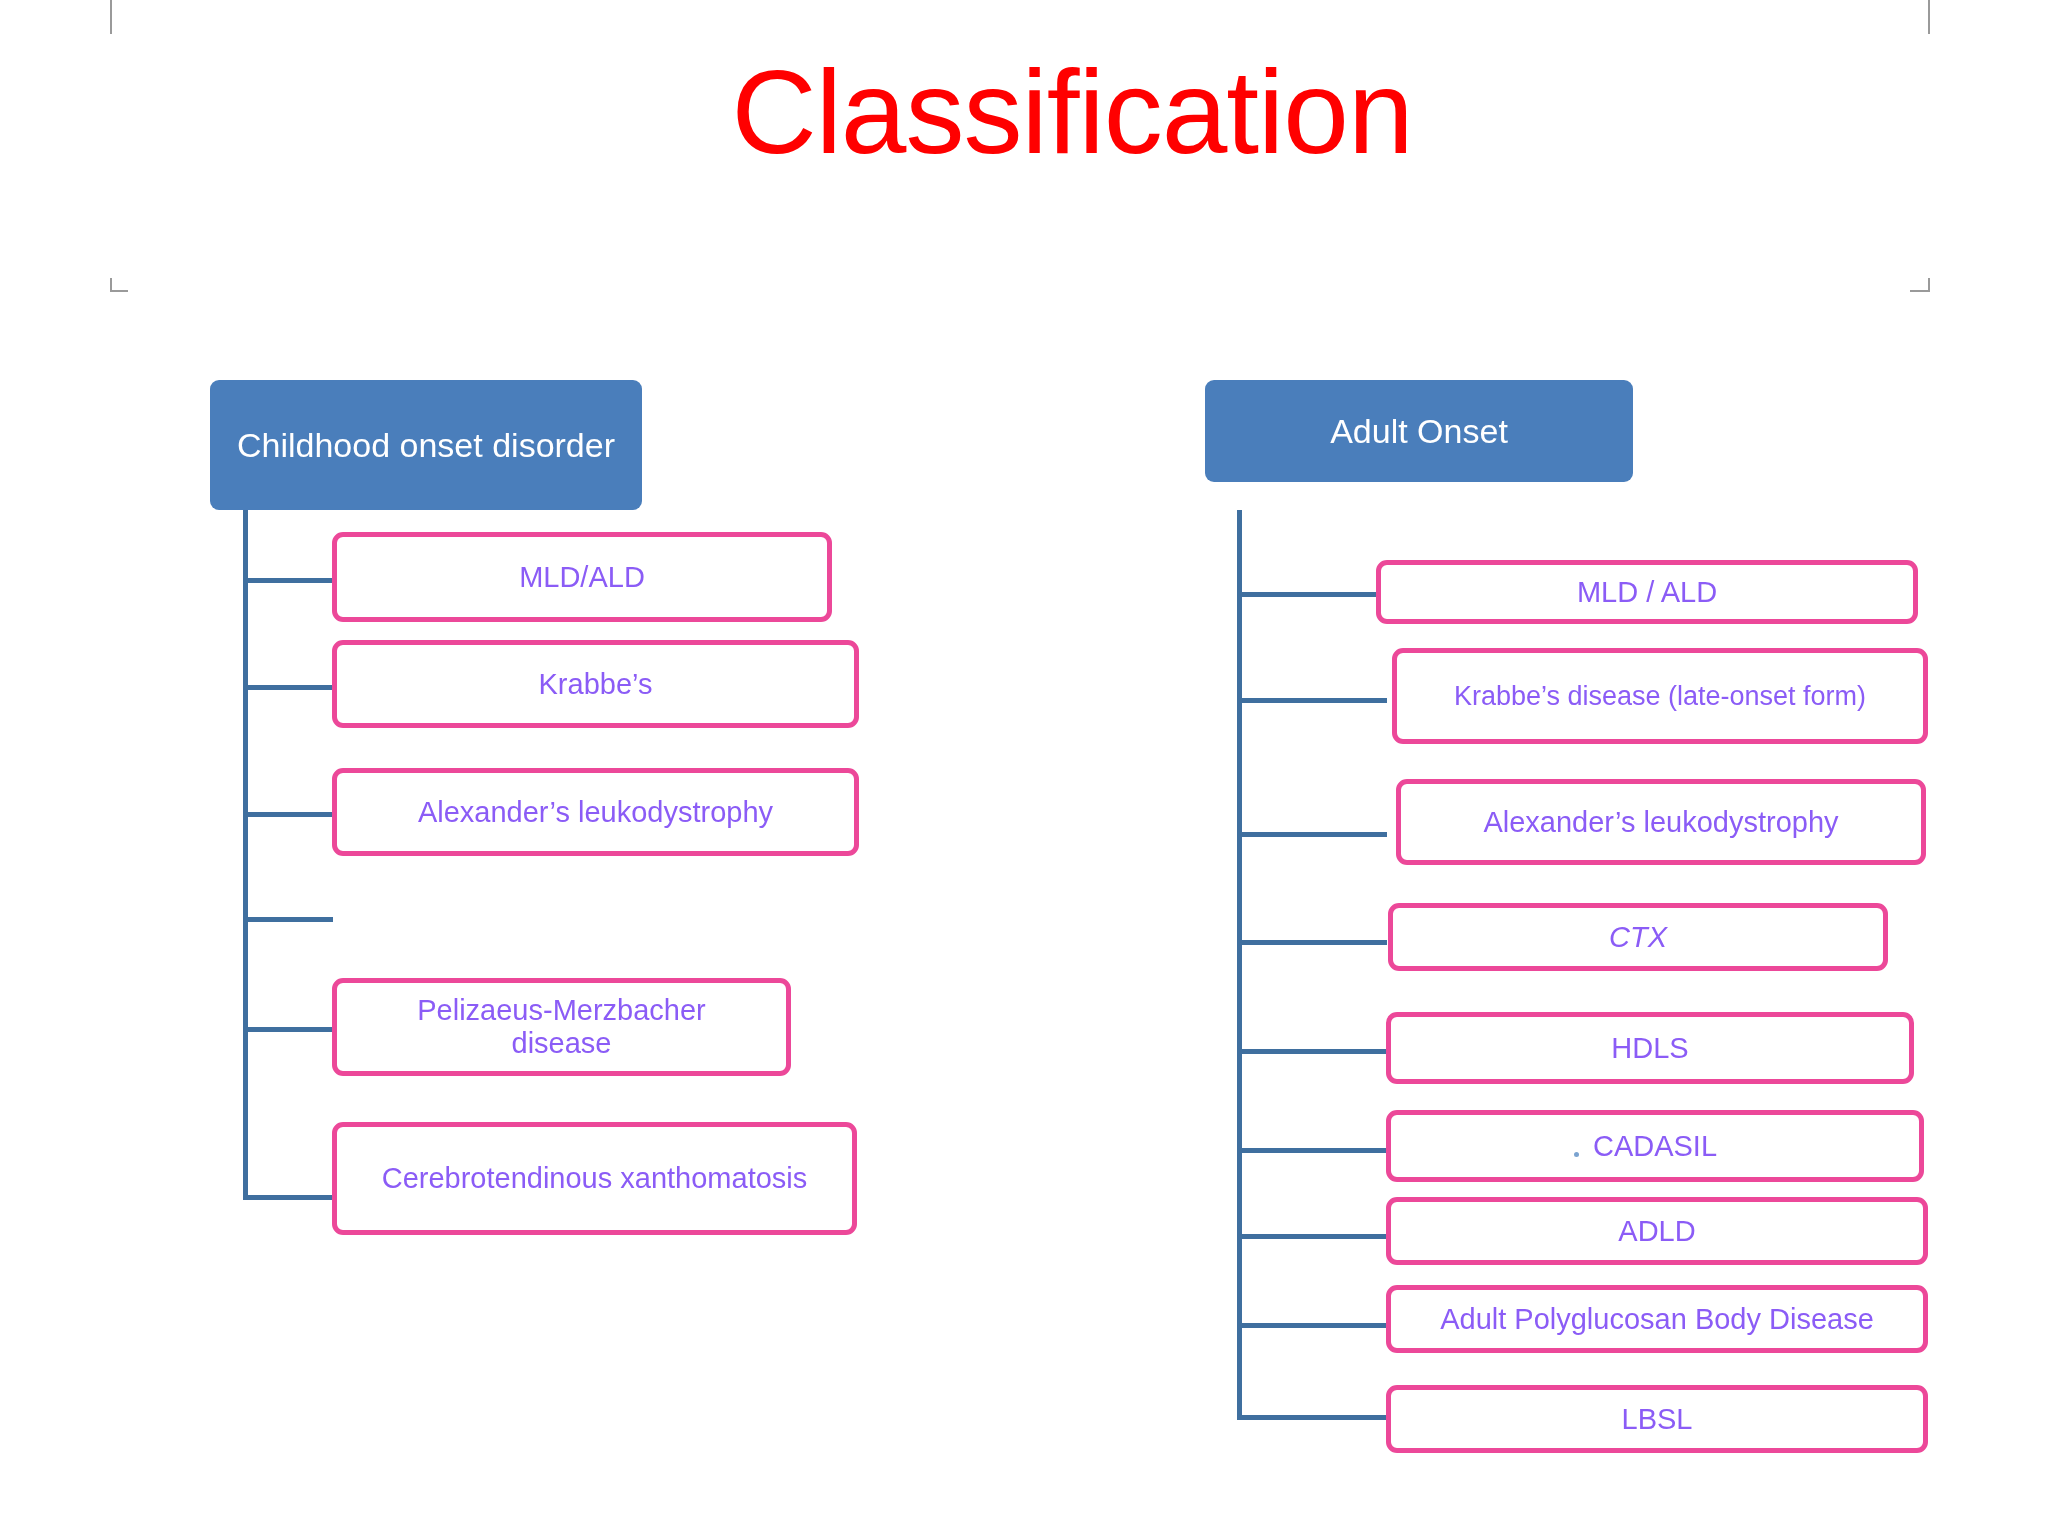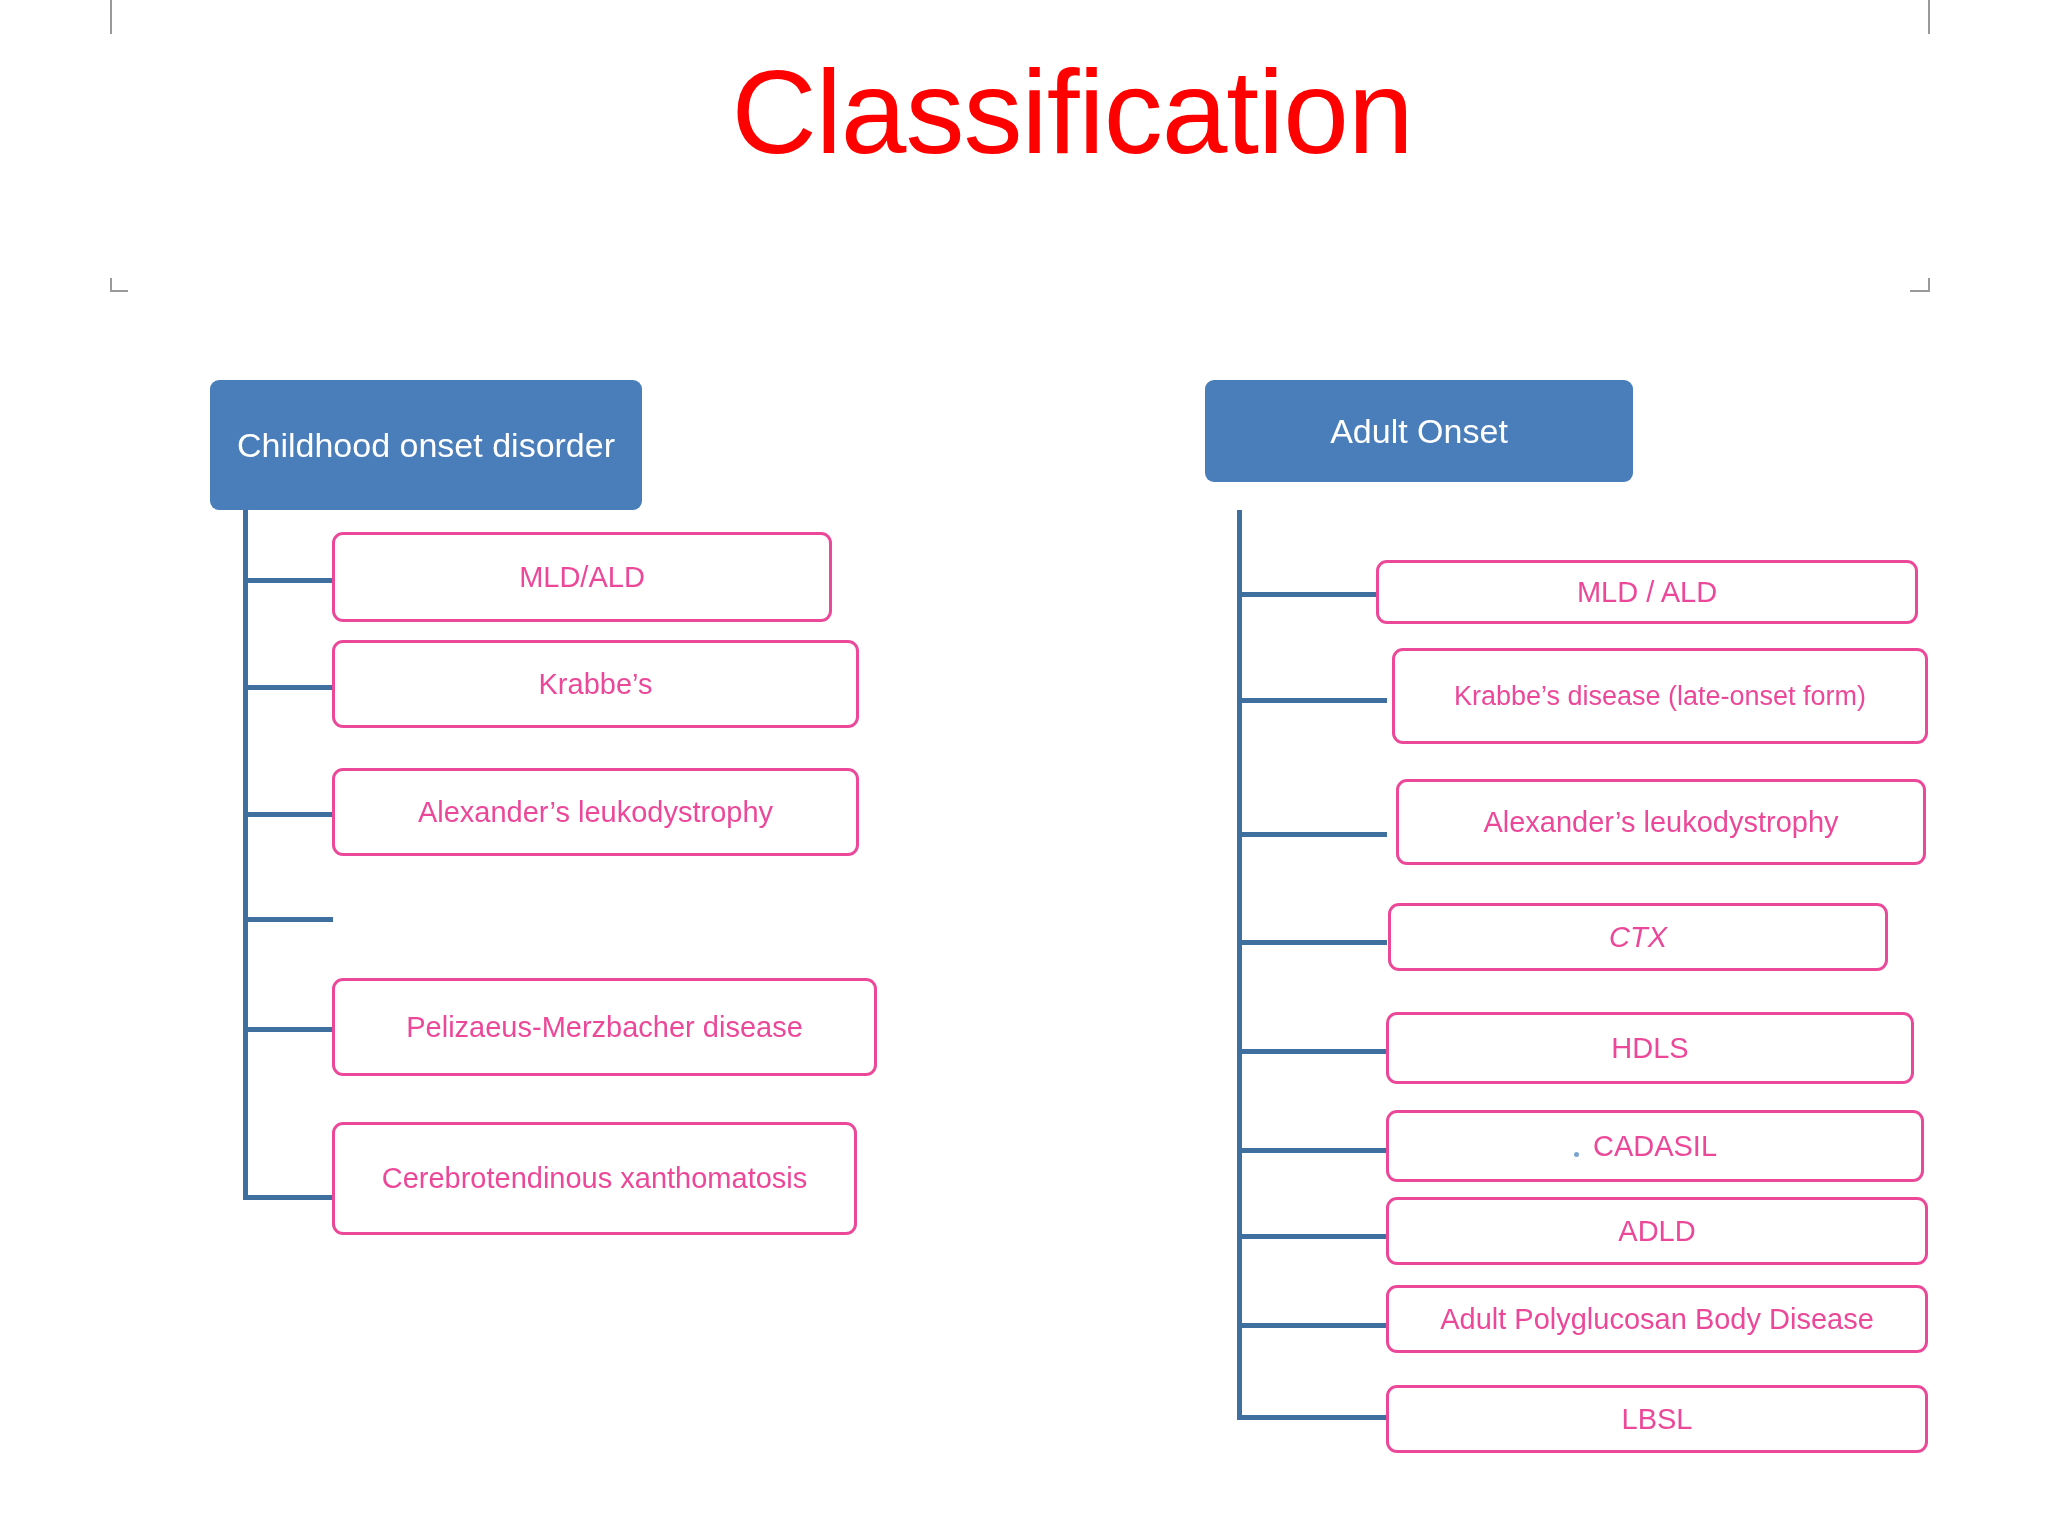--- a/index.html
+++ b/index.html
@@ -54,27 +54,27 @@
     font-size: 34px;
     box-sizing: border-box;
     padding: 0 14px;
     text-align: center;
   }
 
   
   .leaf {
     position: absolute;
     background: #ffffff;
-    border: 3px solid #ec4899;
+    border: 5px solid #ec4899;
     border-radius: 11px;
     box-sizing: border-box;
     display: flex;
     align-items: center;
     justify-content: center;
-    color: #ec4899;
+    color: #8b5cf6;
     font-size: 29px;
     text-align: center;
     padding: 0 28px;
   }
   .leaf.small { font-size: 27px; }
 
   
   .trunk {
     position: absolute;
     width: 5px;
@@ -117,21 +117,21 @@
 
   <div class="branch" style="left:243px; top:578px; width:90px;"></div>
   <div class="branch" style="left:243px; top:685px; width:90px;"></div>
   <div class="branch" style="left:243px; top:812px; width:90px;"></div>
   <div class="branch" style="left:243px; top:917px; width:90px;"></div>
   <div class="branch" style="left:243px; top:1027px; width:90px;"></div>
 
   <div class="leaf" style="left:332px; top:532px; width:500px; height:90px;">MLD/ALD</div>
   <div class="leaf" style="left:332px; top:640px; width:527px; height:88px;">Krabbe’s</div>
   <div class="leaf" style="left:332px; top:768px; width:527px; height:88px;">Alexander’s leukodystrophy</div>
-  <div class="leaf" style="left:332px; top:978px; width:545px; height:98px;text-align:center;">Pelizaeus-Merzbacher disease</div>
+  <div class="leaf" style="left:332px; top:978px; width:459px; height:98px;text-align:center;">Pelizaeus-Merzbacher disease</div>
   <div class="leaf" style="left:332px; top:1122px; width:525px; height:113px;">Cerebrotendinous xanthomatosis</div>
 
   <div class="hdr" style="left:1205px; top:380px; width:428px; height:102px;">Adult Onset</div>
 
   <div class="trunk" style="left:1237px; top:510px; height:910px;"></div>
   <div class="branch" style="left:1237px; top:1415px; width:150px;"></div>
 
   <div class="branch" style="left:1237px; top:592px; width:150px;"></div>
   <div class="branch" style="left:1237px; top:698px; width:150px;"></div>
   <div class="branch" style="left:1237px; top:832px; width:150px;"></div>

